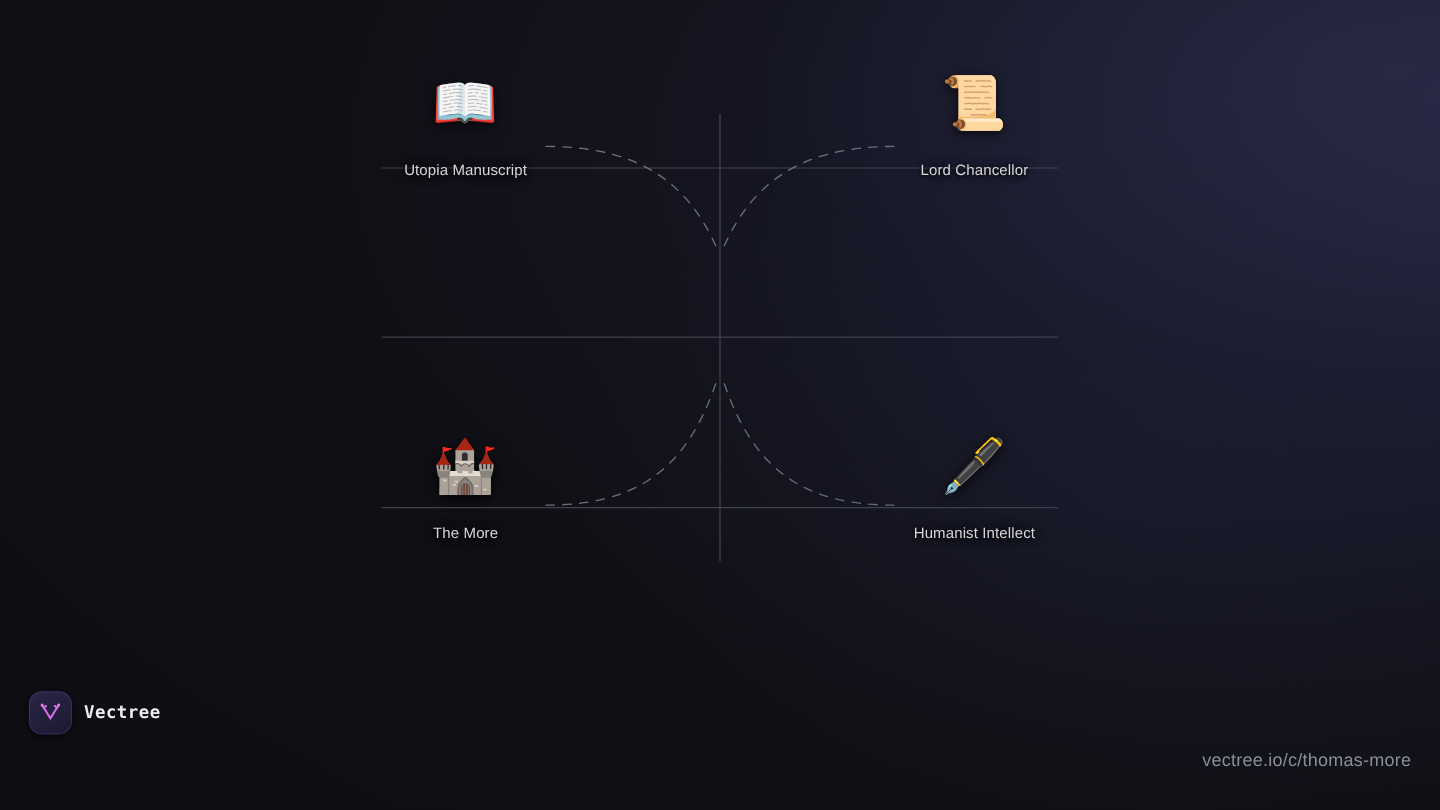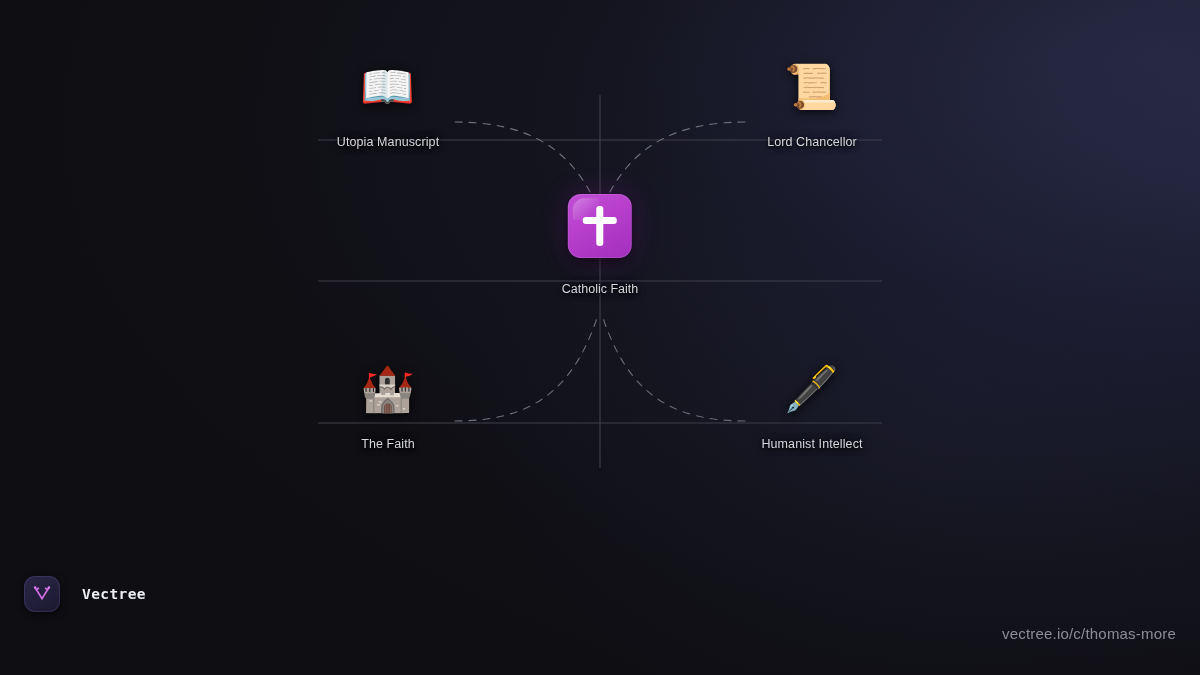--- a/index.html
+++ b/index.html
@@ -129,21 +129,21 @@
     text-shadow: 0 1px 3px rgba(0,0,0,0.95), 0 0 9px rgba(0,0,0,0.85);
   }
 
   
   #footer-brand {
     position: absolute;
     left: 24px;
     top: 576px;
     display: flex;
     align-items: center;
-    gap: 22px;
+    gap: 10px;
     z-index: 8;
   }
   .brand-logo {
     width: 36px;
     height: 36px;
     border-radius: 11px;
     background: linear-gradient(150deg, #2a2747 0%, #211f3a 55%, #1b1930 100%);
     box-shadow: 0 0 0 1px rgba(150,120,220,0.18) inset, 0 2px 7px rgba(0,0,0,0.6);
     display: flex;
     align-items: center;
@@ -192,44 +192,34 @@
     <line x1="600" y1="95" x2="600" y2="468" stroke="#4a4b55" stroke-width="1" opacity="0.9"></line>
 
     <g fill="none" stroke="#787986" stroke-width="1.1" stroke-dasharray="7 7" stroke-linecap="round" opacity="0.92">
       <path d="M 455 122 C 530 122, 572 150, 597 206"></path>
       <path d="M 745 122 C 670 122, 628 150, 603 206"></path>
       <path d="M 455 421 C 530 421, 572 392, 597 318"></path>
       <path d="M 745 421 C 670 421, 628 392, 603 318"></path>
     </g>
   </svg>
 
-  <div id="center-node">
-    <div class="center-tile">
-      <span class="gloss"></span>
-      <span class="cross">
-        <span class="v-bar"></span>
-        <span class="h-bar"></span>
-      </span>
-    </div>
-    <div id="center-label">Catholic Faith</div>
-  </div>
 
   <div class="node" style="left:388px; top:105px;">
     <div class="node-emoji">📖</div>
     <div class="node-label">Utopia Manuscript</div>
   </div>
 
   <div class="node" style="left:812px; top:105px;">
     <div class="node-emoji">📜</div>
     <div class="node-label">Lord Chancellor</div>
   </div>
 
   <div class="node" style="left:388px; top:407px;">
     <div class="node-emoji">🏰</div>
-    <div class="node-label">The Faith</div>
+    <div class="node-label">The More</div>
   </div>
 
   <div class="node" style="left:812px; top:407px;">
     <div class="node-emoji">🖋️</div>
     <div class="node-label">Humanist Intellect</div>
   </div>
 
   <div id="footer-brand">
     <span class="brand-logo">
       <svg width="22" height="22" viewBox="0 0 22 22" xmlns="http://www.w3.org/2000/svg">

